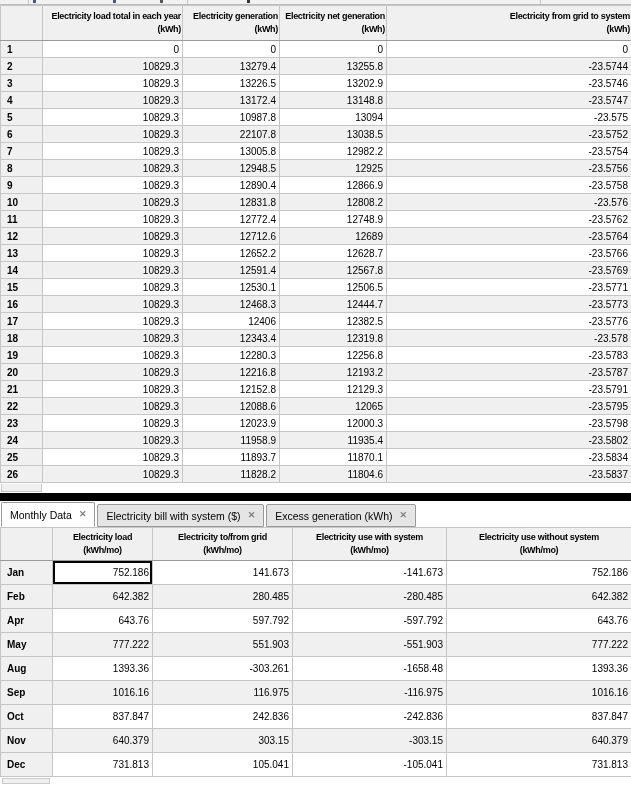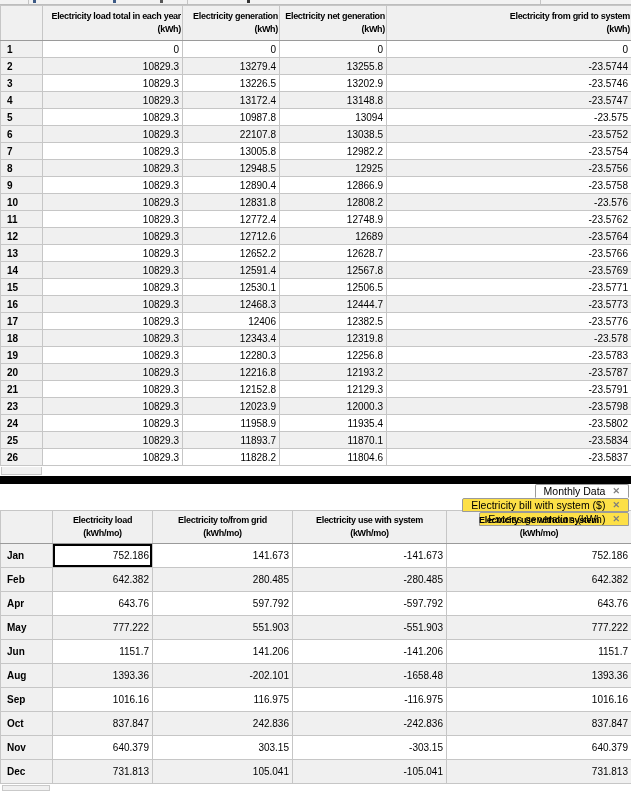--- a/index.html
+++ b/index.html
@@ -32,24 +32,24 @@
 
   .annual tbody tr{height:17px;}
   .annual th{height:30px;text-align:right;}
   .monthly tbody tr{height:24px;}
   .monthly th{height:28px;}
 
   .gap{position:relative;height:10px;background:#fff;}
   .gap .stub{position:absolute;left:1px;top:1px;width:41px;height:8px;background:#f0f0f0;border:1px solid #c6c6c6;border-top:none;box-sizing:border-box;}
   .band{height:8px;background:#000;}
 
-  .tabbar{height:26px;background:#fff;display:flex;align-items:flex-end;padding-left:1px;flex-direction:column;}
+  .tabbar{height:26px;background:#fff;display:flex;align-items:flex-end;padding-left:1px;}
   .tab{display:flex;align-items:center;gap:7px;box-sizing:border-box;height:23px;
        padding:0 8px;margin-right:2px;border:1px solid #9a9a9a;border-radius:2px 2px 0 0;
-       background:#fde047;font-size:10.5px;white-space:nowrap;}
+       background:#e5e5e5;font-size:10.5px;white-space:nowrap;}
   .tab.active{background:#fff;height:25px;border-bottom:1px solid #fff;font-size:10.5px;}
   .tab .x{color:#7e7e7e;font-size:9px;font-weight:bold;line-height:1;}
 
   .bottom-area{position:relative;height:14px;background:#fff;}
   .bottom-area .stub{position:absolute;left:2px;top:1px;width:48px;height:6px;background:#f0f0f0;border:1px solid #c9c9c9;box-sizing:border-box;}
 </style>
 </head>
 <body>
 
 <div class="screen">
@@ -233,20 +233,27 @@
           <td class="val">12216.8</td>
           <td class="val">12193.2</td>
           <td class="val">-23.5787</td>
         </tr>
         <tr>
           <td class="rowhdr">21</td>
           <td class="val">10829.3</td>
           <td class="val">12152.8</td>
           <td class="val">12129.3</td>
           <td class="val">-23.5791</td>
+        </tr>
+        <tr>
+          <td class="rowhdr">22</td>
+          <td class="val">10829.3</td>
+          <td class="val">12088.6</td>
+          <td class="val">12065</td>
+          <td class="val">-23.5795</td>
         </tr>
         <tr>
           <td class="rowhdr">23</td>
           <td class="val">10829.3</td>
           <td class="val">12023.9</td>
           <td class="val">12000.3</td>
           <td class="val">-23.5798</td>
         </tr>
         <tr>
           <td class="rowhdr">24</td>
@@ -345,30 +352,23 @@
           <td class="val">643.76</td>
         </tr>
         <tr>
           <td class="rowhdr">May</td>
           <td class="val">777.222</td>
           <td class="val">551.903</td>
           <td class="val">-551.903</td>
           <td class="val">777.222</td>
         </tr>
         <tr>
-          <td class="rowhdr">Jun</td>
-          <td class="val">1151.7</td>
-          <td class="val">141.206</td>
-          <td class="val">-141.206</td>
-          <td class="val">1151.7</td>
-        </tr>
-        <tr>
           <td class="rowhdr">Aug</td>
           <td class="val">1393.36</td>
-          <td class="val">-202.101</td>
+          <td class="val">-303.261</td>
           <td class="val">-1658.48</td>
           <td class="val">1393.36</td>
         </tr>
         <tr>
           <td class="rowhdr">Sep</td>
           <td class="val">1016.16</td>
           <td class="val">116.975</td>
           <td class="val">-116.975</td>
           <td class="val">1016.16</td>
         </tr>

